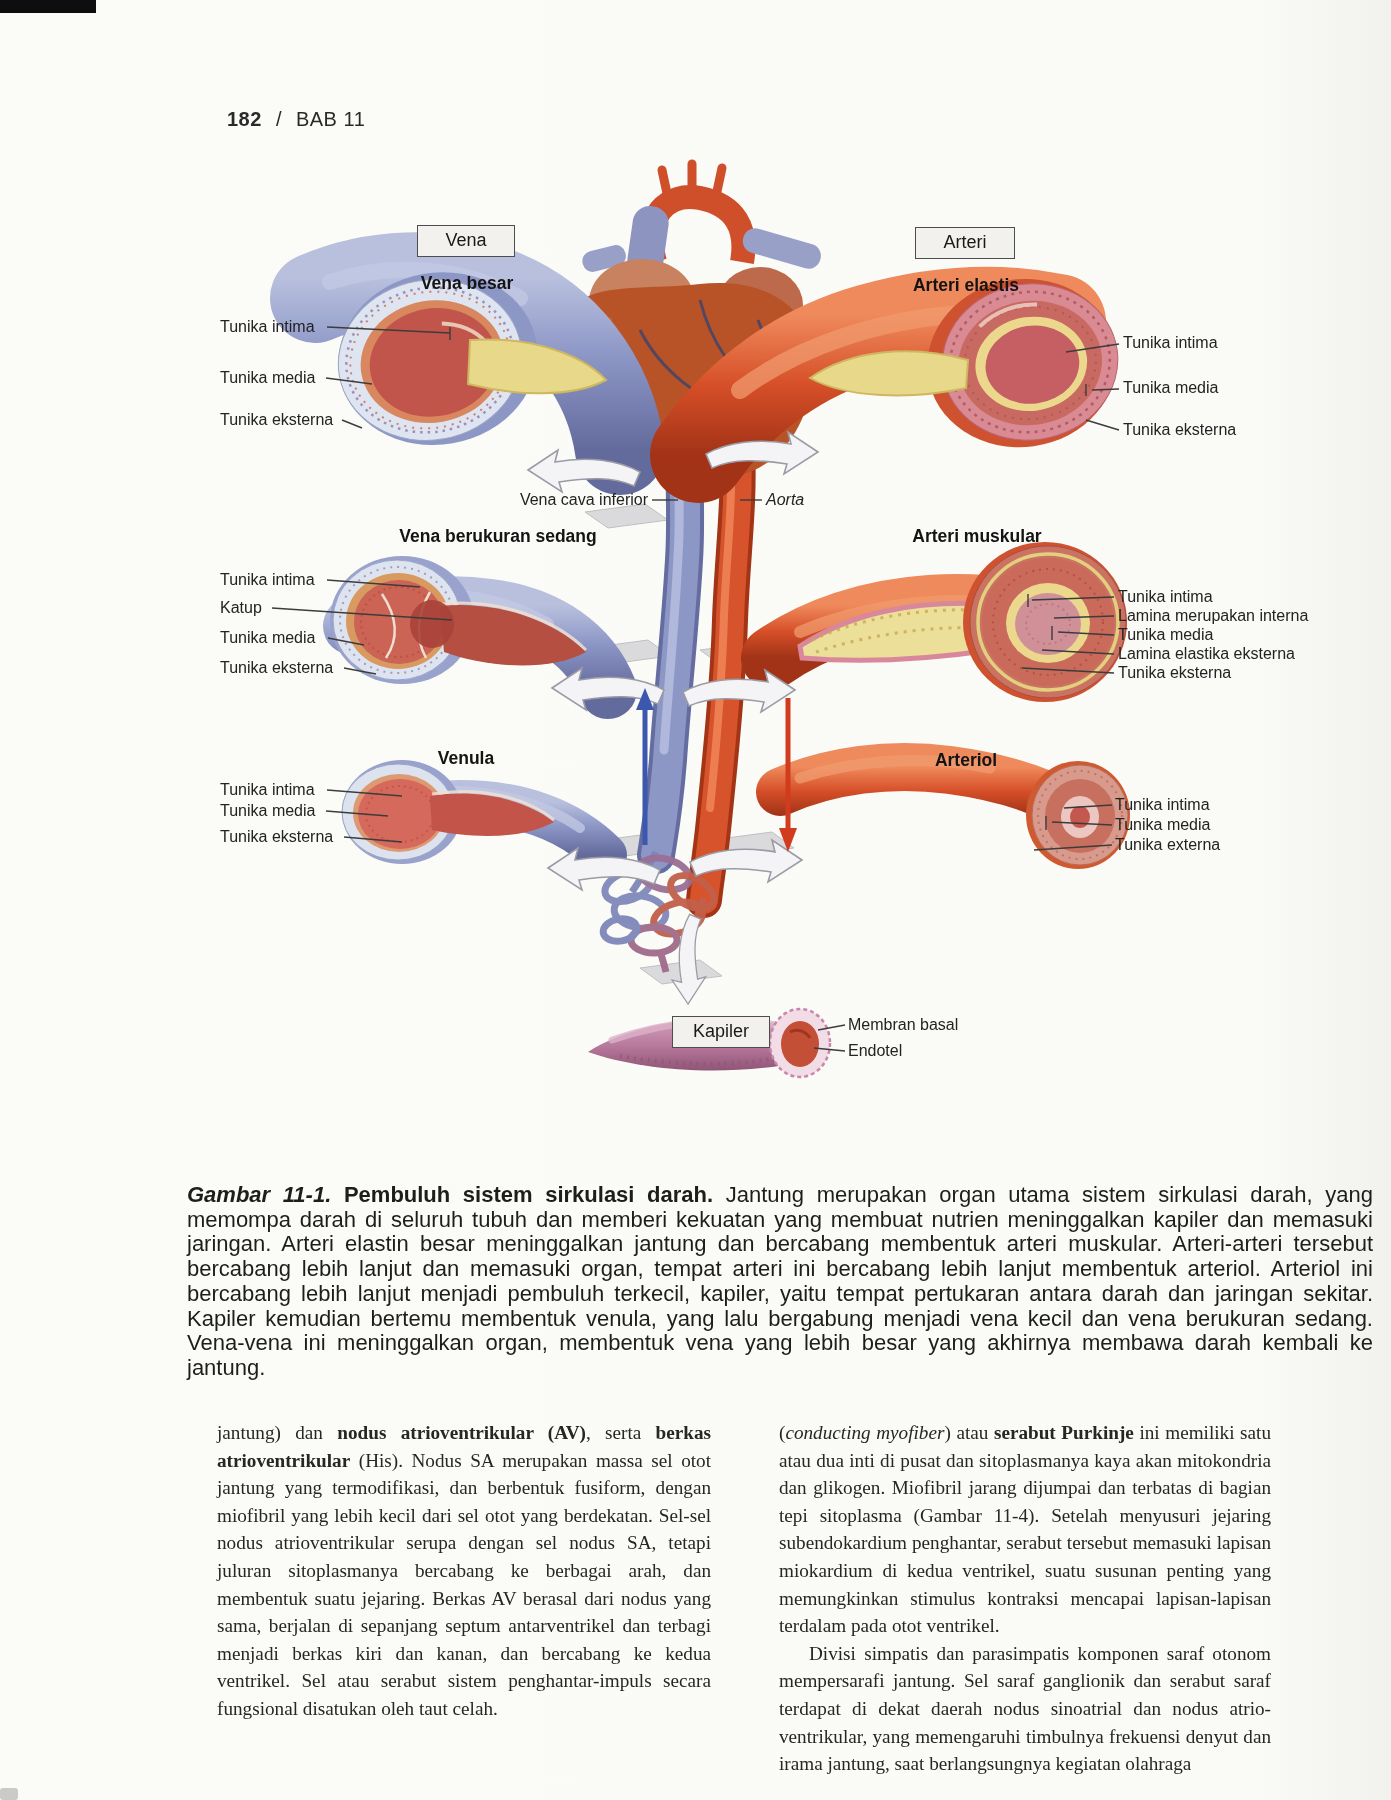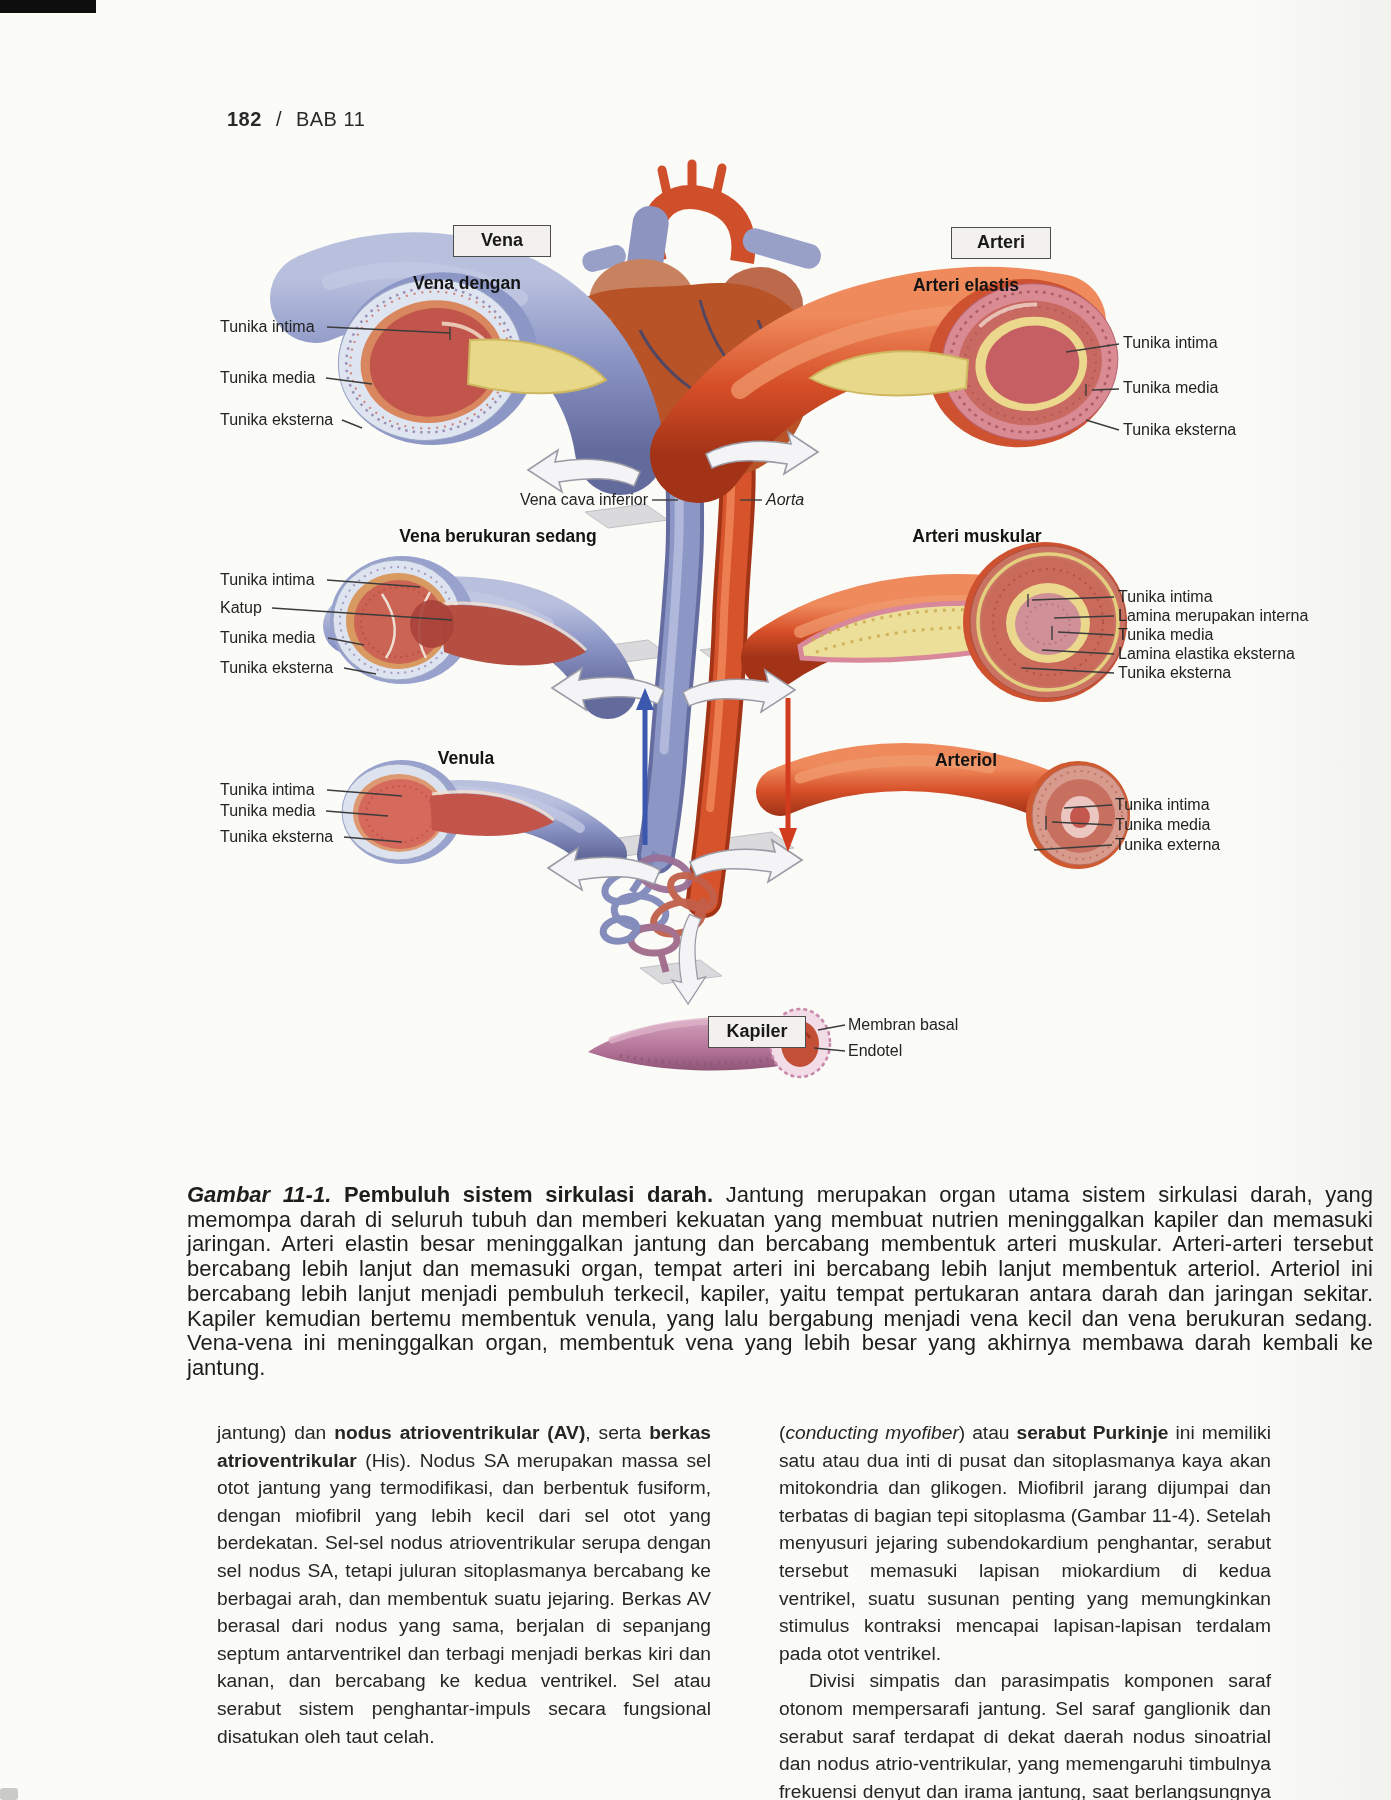--- a/index.html
+++ b/index.html
@@ -6,29 +6,29 @@
   .page{position:relative;width:1391px;height:1800px;overflow:hidden;
         background:linear-gradient(90deg,#fbfbf8 0%,#fafaf7 90%,#f1f1ee 100%);
         font-family:"Liberation Sans",sans-serif;}
   .scanbar{position:absolute;left:0;top:0;width:96px;height:13px;background:#0e0e0e;}
   .corner-smudge{position:absolute;left:0;top:1788px;width:18px;height:12px;background:#9a9a96;opacity:.5;border-radius:3px;}
   .page-header{position:absolute;left:227px;top:108px;font-size:20px;color:#2a2a2a;letter-spacing:.5px;}
   .page-header .num{font-weight:bold;}
   .page-header .div{margin:0 14px;}
   .artwork{position:absolute;left:0;top:0;pointer-events:none;}
   .boxlbl{position:absolute;border:1.6px solid #4d4d4d;background:#f3f1ed;
-          font-weight:bold;font-size:18px;line-height:28px;text-align:center;color:#191919;margin-left:36px;}
+          font-weight:normal;font-size:18px;line-height:28px;text-align:center;color:#191919;}
   .hd{position:absolute;transform:translateX(-50%);font-weight:bold;font-size:17.5px;color:#141414;white-space:nowrap;}
   .lbl{position:absolute;font-size:16px;line-height:18px;color:#232323;white-space:nowrap;}
   .lbl.r{text-align:right;}
   .caption{position:absolute;left:187px;top:1161px;width:1186px;
            font-size:22px;line-height:24.7px;text-align:justify;color:#1d1d1b;}
   .b{font-weight:bold;}
   .i{font-style:italic;}
-  .col{position:absolute;top:1419px;font-family:Liberation Sans, sans-serif;
+  .col{position:absolute;top:1419px;font-family:Liberation Serif, serif;
        font-size:19.2px;line-height:27.6px;text-align:justify;color:#262624;}
   .col-left{left:217px;width:494px;}
   .col-right{left:772px;width:492px;margin-left:7px;}
   .col p{margin:0;}
   .col p.indent{text-indent:30px;}
 </style>
 </head>
 <body>
 
 <div class="page">
@@ -254,21 +254,21 @@
       <path d="M740,500 L762,500"></path>
       <path d="M818,1030 L845,1025"></path>
       <path d="M814,1048 L845,1051"></path>
     </g>
   </svg>
 
   <div class="boxlbl" style="left:417px;top:225px;width:96px;height:30px;">Vena</div>
   <div class="boxlbl" style="left:915px;top:227px;width:98px;height:30px;">Arteri</div>
   <div class="boxlbl" style="left:672px;top:1016px;width:96px;height:30px;">Kapiler</div>
 
-  <div class="hd" style="left:467px;top:273px;">Vena dengan</div>
+  <div class="hd" style="left:467px;top:273px;">Vena besar</div>
   <div class="hd" style="left:966px;top:275px;">Arteri elastis</div>
   <div class="hd" style="left:498px;top:526px;">Vena berukuran sedang</div>
   <div class="hd" style="left:977px;top:526px;">Arteri muskular</div>
   <div class="hd" style="left:466px;top:748px;">Venula</div>
   <div class="hd" style="left:966px;top:750px;">Arteriol</div>
 
   <div class="lbl" style="left:220px;top:318px;">Tunika intima</div>
   <div class="lbl" style="left:220px;top:369px;">Tunika media</div>
   <div class="lbl" style="left:220px;top:411px;">Tunika eksterna</div>
 

